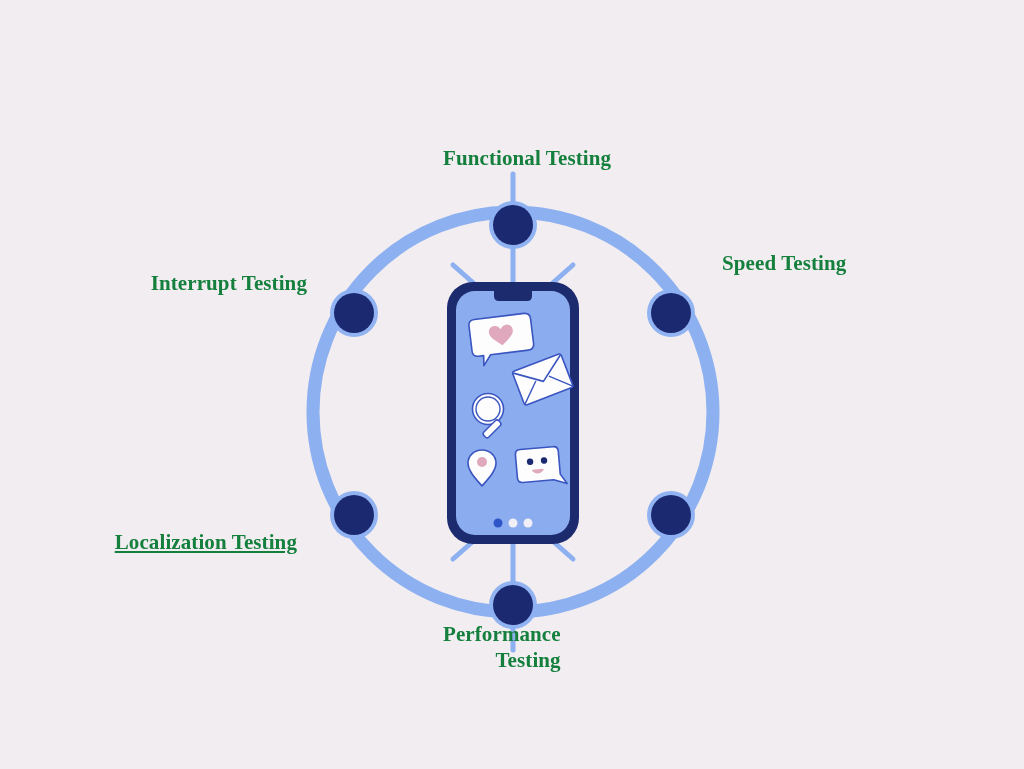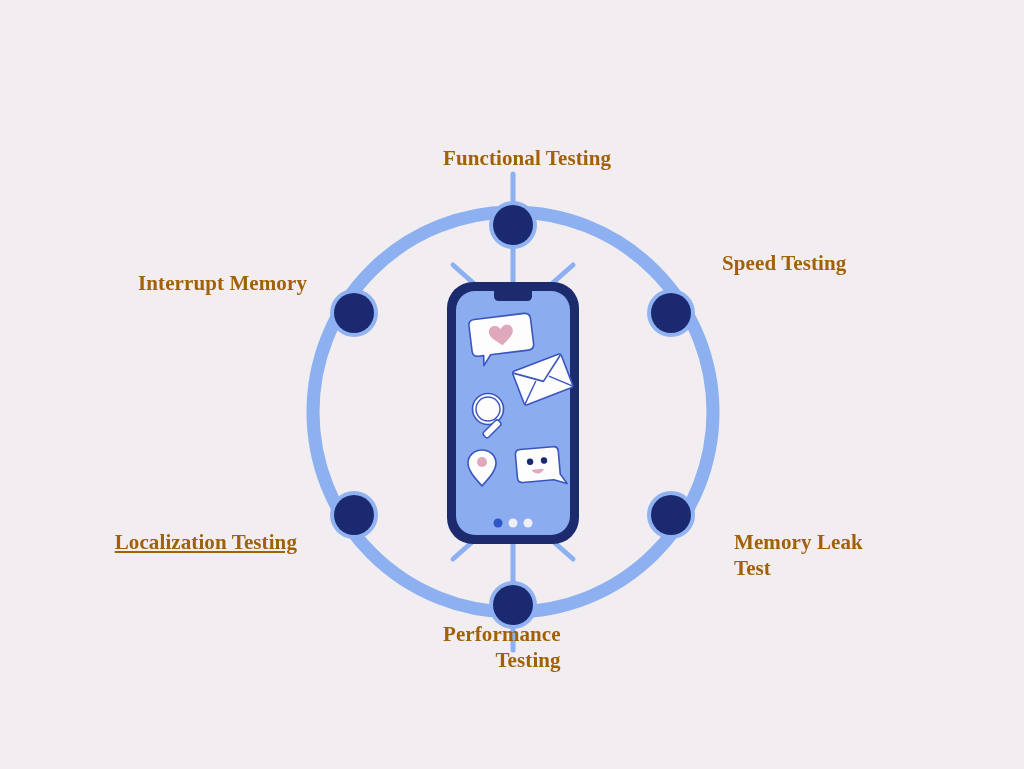--- a/index.html
+++ b/index.html
@@ -23,21 +23,21 @@
     left: 0;
     top: 0;
     width: 1024px;
     height: 769px;
   }
   .node-label {
     position: absolute;
     font-family: "Liberation Serif", "DejaVu Serif", serif;
     font-weight: bold;
     font-size: 21px;
-    color: #a16207;
+    color: #15803d;
     line-height: 1.22;
     white-space: pre-line;
     letter-spacing: 0.1px;
   }
   .lbl-functional { left: 443px; top: 146px; }
   .lbl-speed      { left: 722px; top: 251px; }
   .lbl-memory     { left: 734px; top: 530px; text-align: left; }
   .lbl-performance{ left: 443px; top: 622px; text-align: right; }
   .lbl-localization{ right: 727px; top: 530px; text-align: right; text-decoration: underline; }
   .lbl-interrupt  { right: 717px; top: 271px; text-align: right; }
@@ -130,20 +130,18 @@
       </g>
       <g>
         <circle cx="354" cy="313" r="24" fill="#8cb0f0" opacity="0.95"></circle>
         <circle cx="354" cy="313" r="20" fill="#1b2a70"></circle>
       </g>
     </g>
   </svg>
 
   <div class="node-label lbl-functional">Functional Testing</div>
   <div class="node-label lbl-speed">Speed Testing</div>
-  <div class="node-label lbl-memory">Memory Leak
-Test</div>
   <div class="node-label lbl-performance">Performance
 Testing</div>
   <div class="node-label lbl-localization">Localization Testing</div>
-  <div class="node-label lbl-interrupt">Interrupt Memory</div>
+  <div class="node-label lbl-interrupt">Interrupt Testing</div>
 
 </div>
 
 </body></html>

